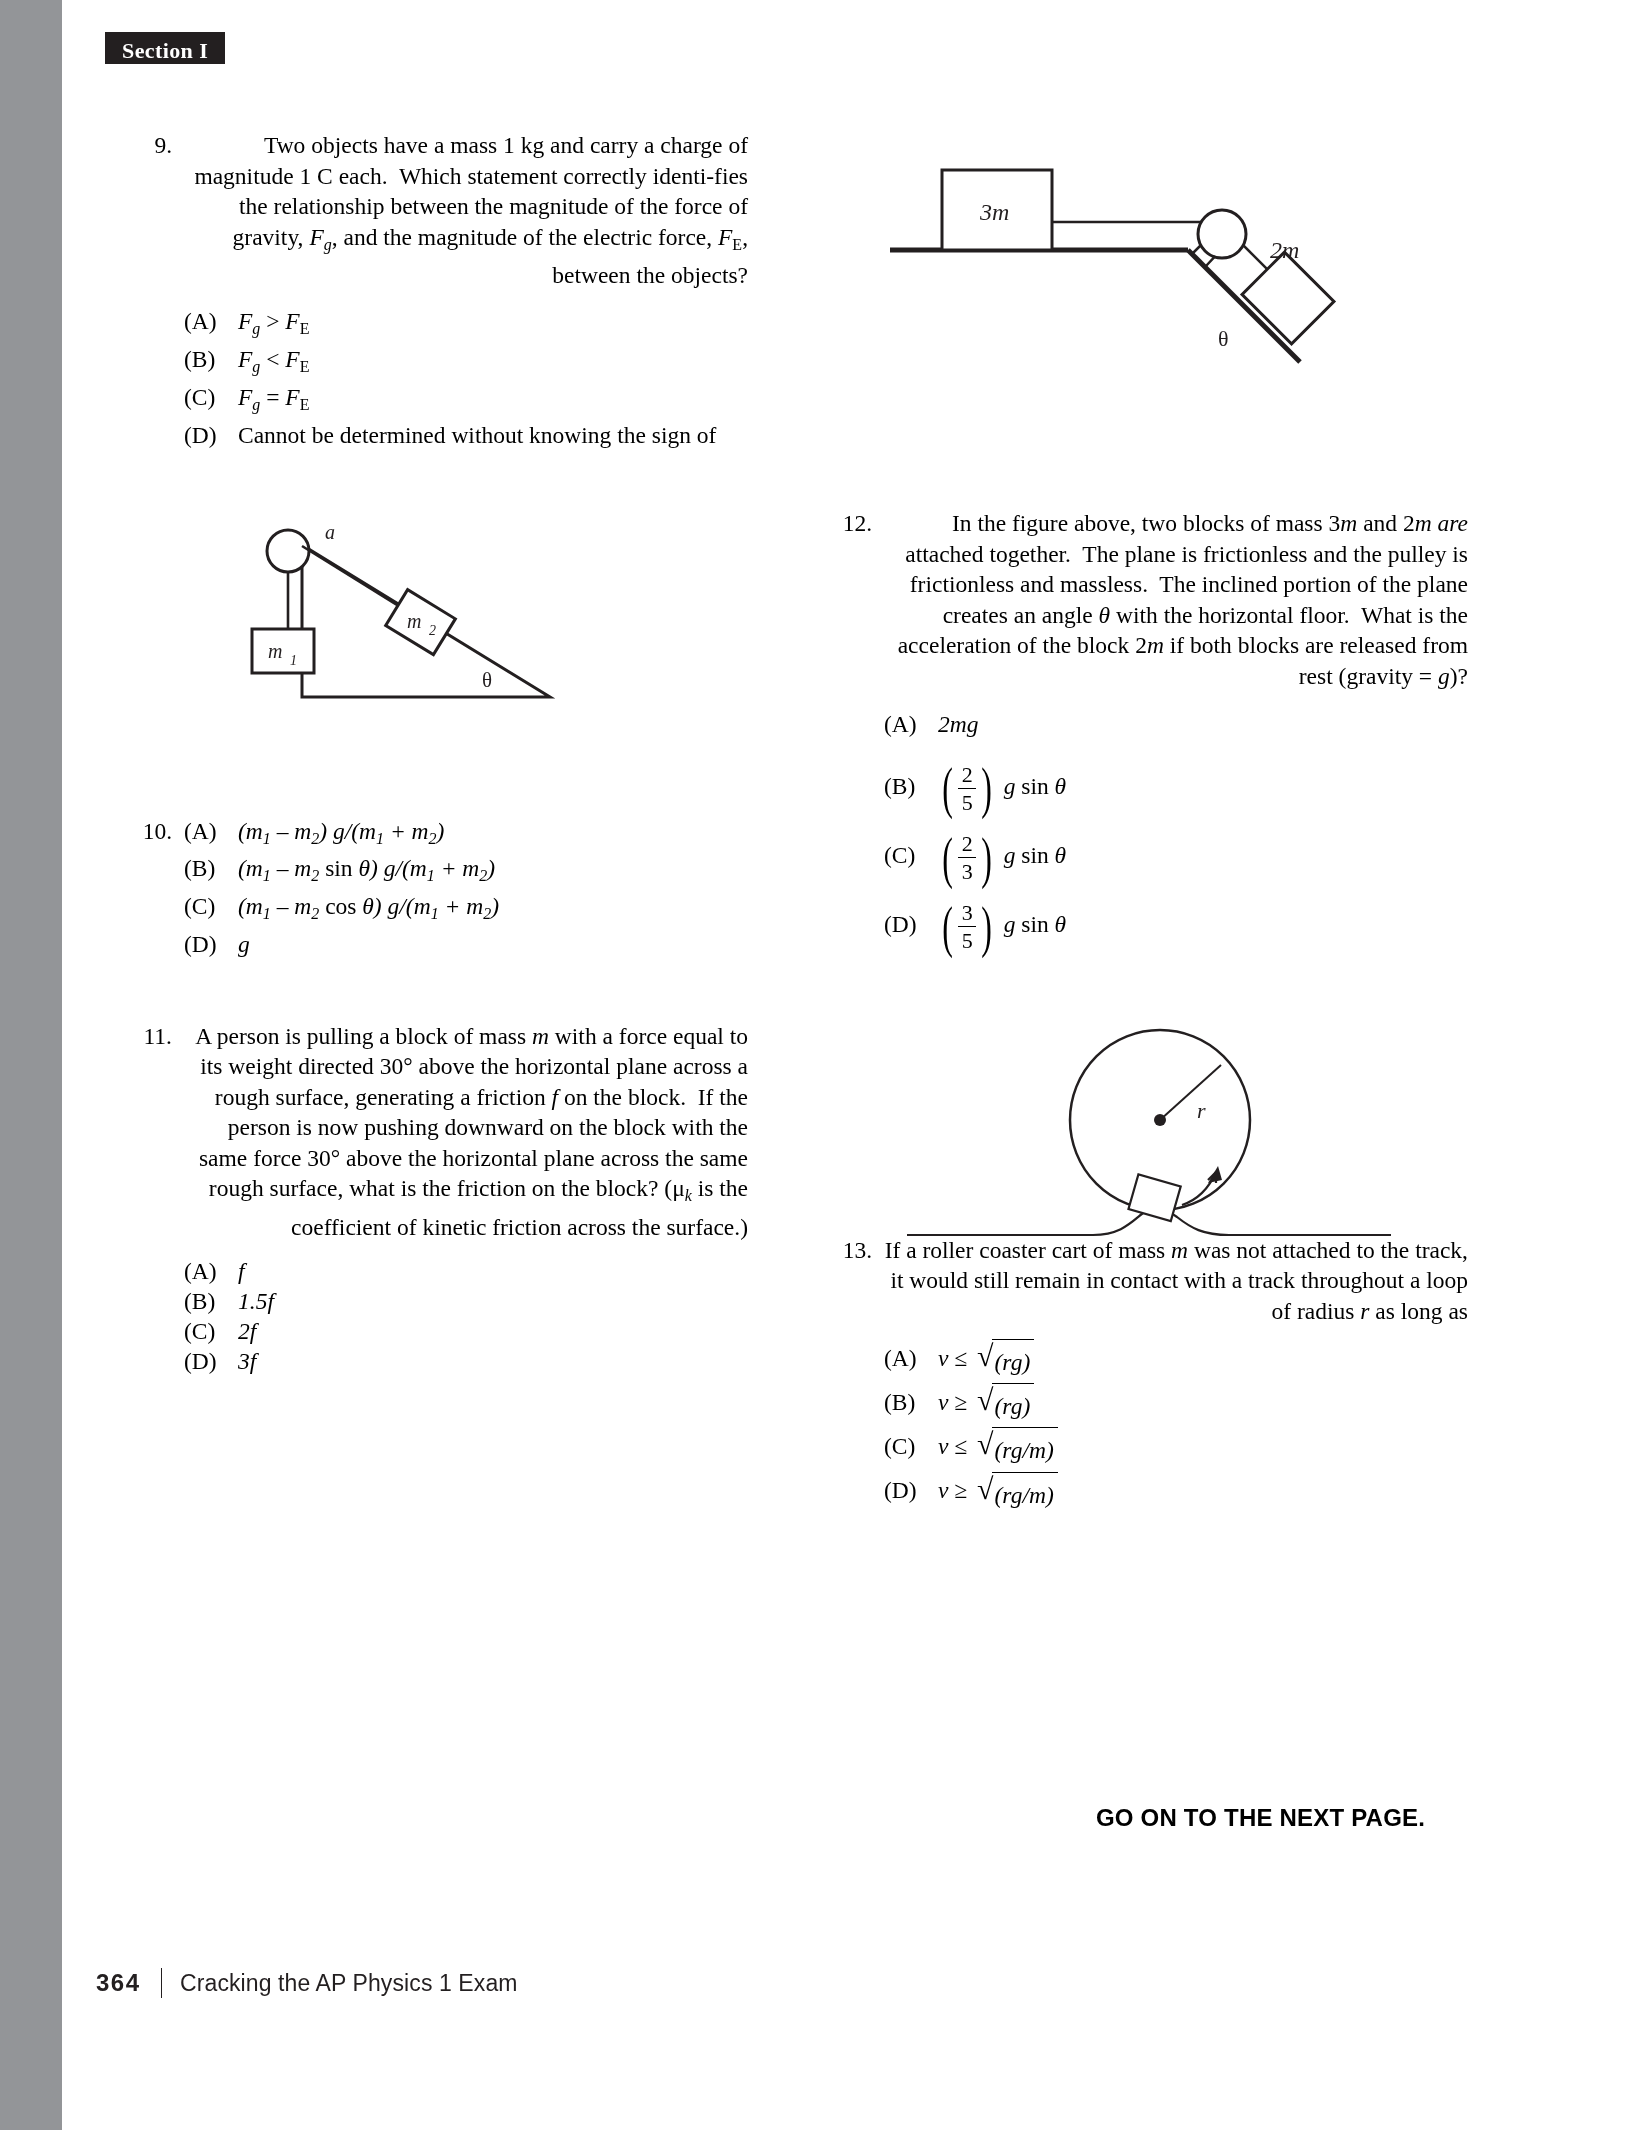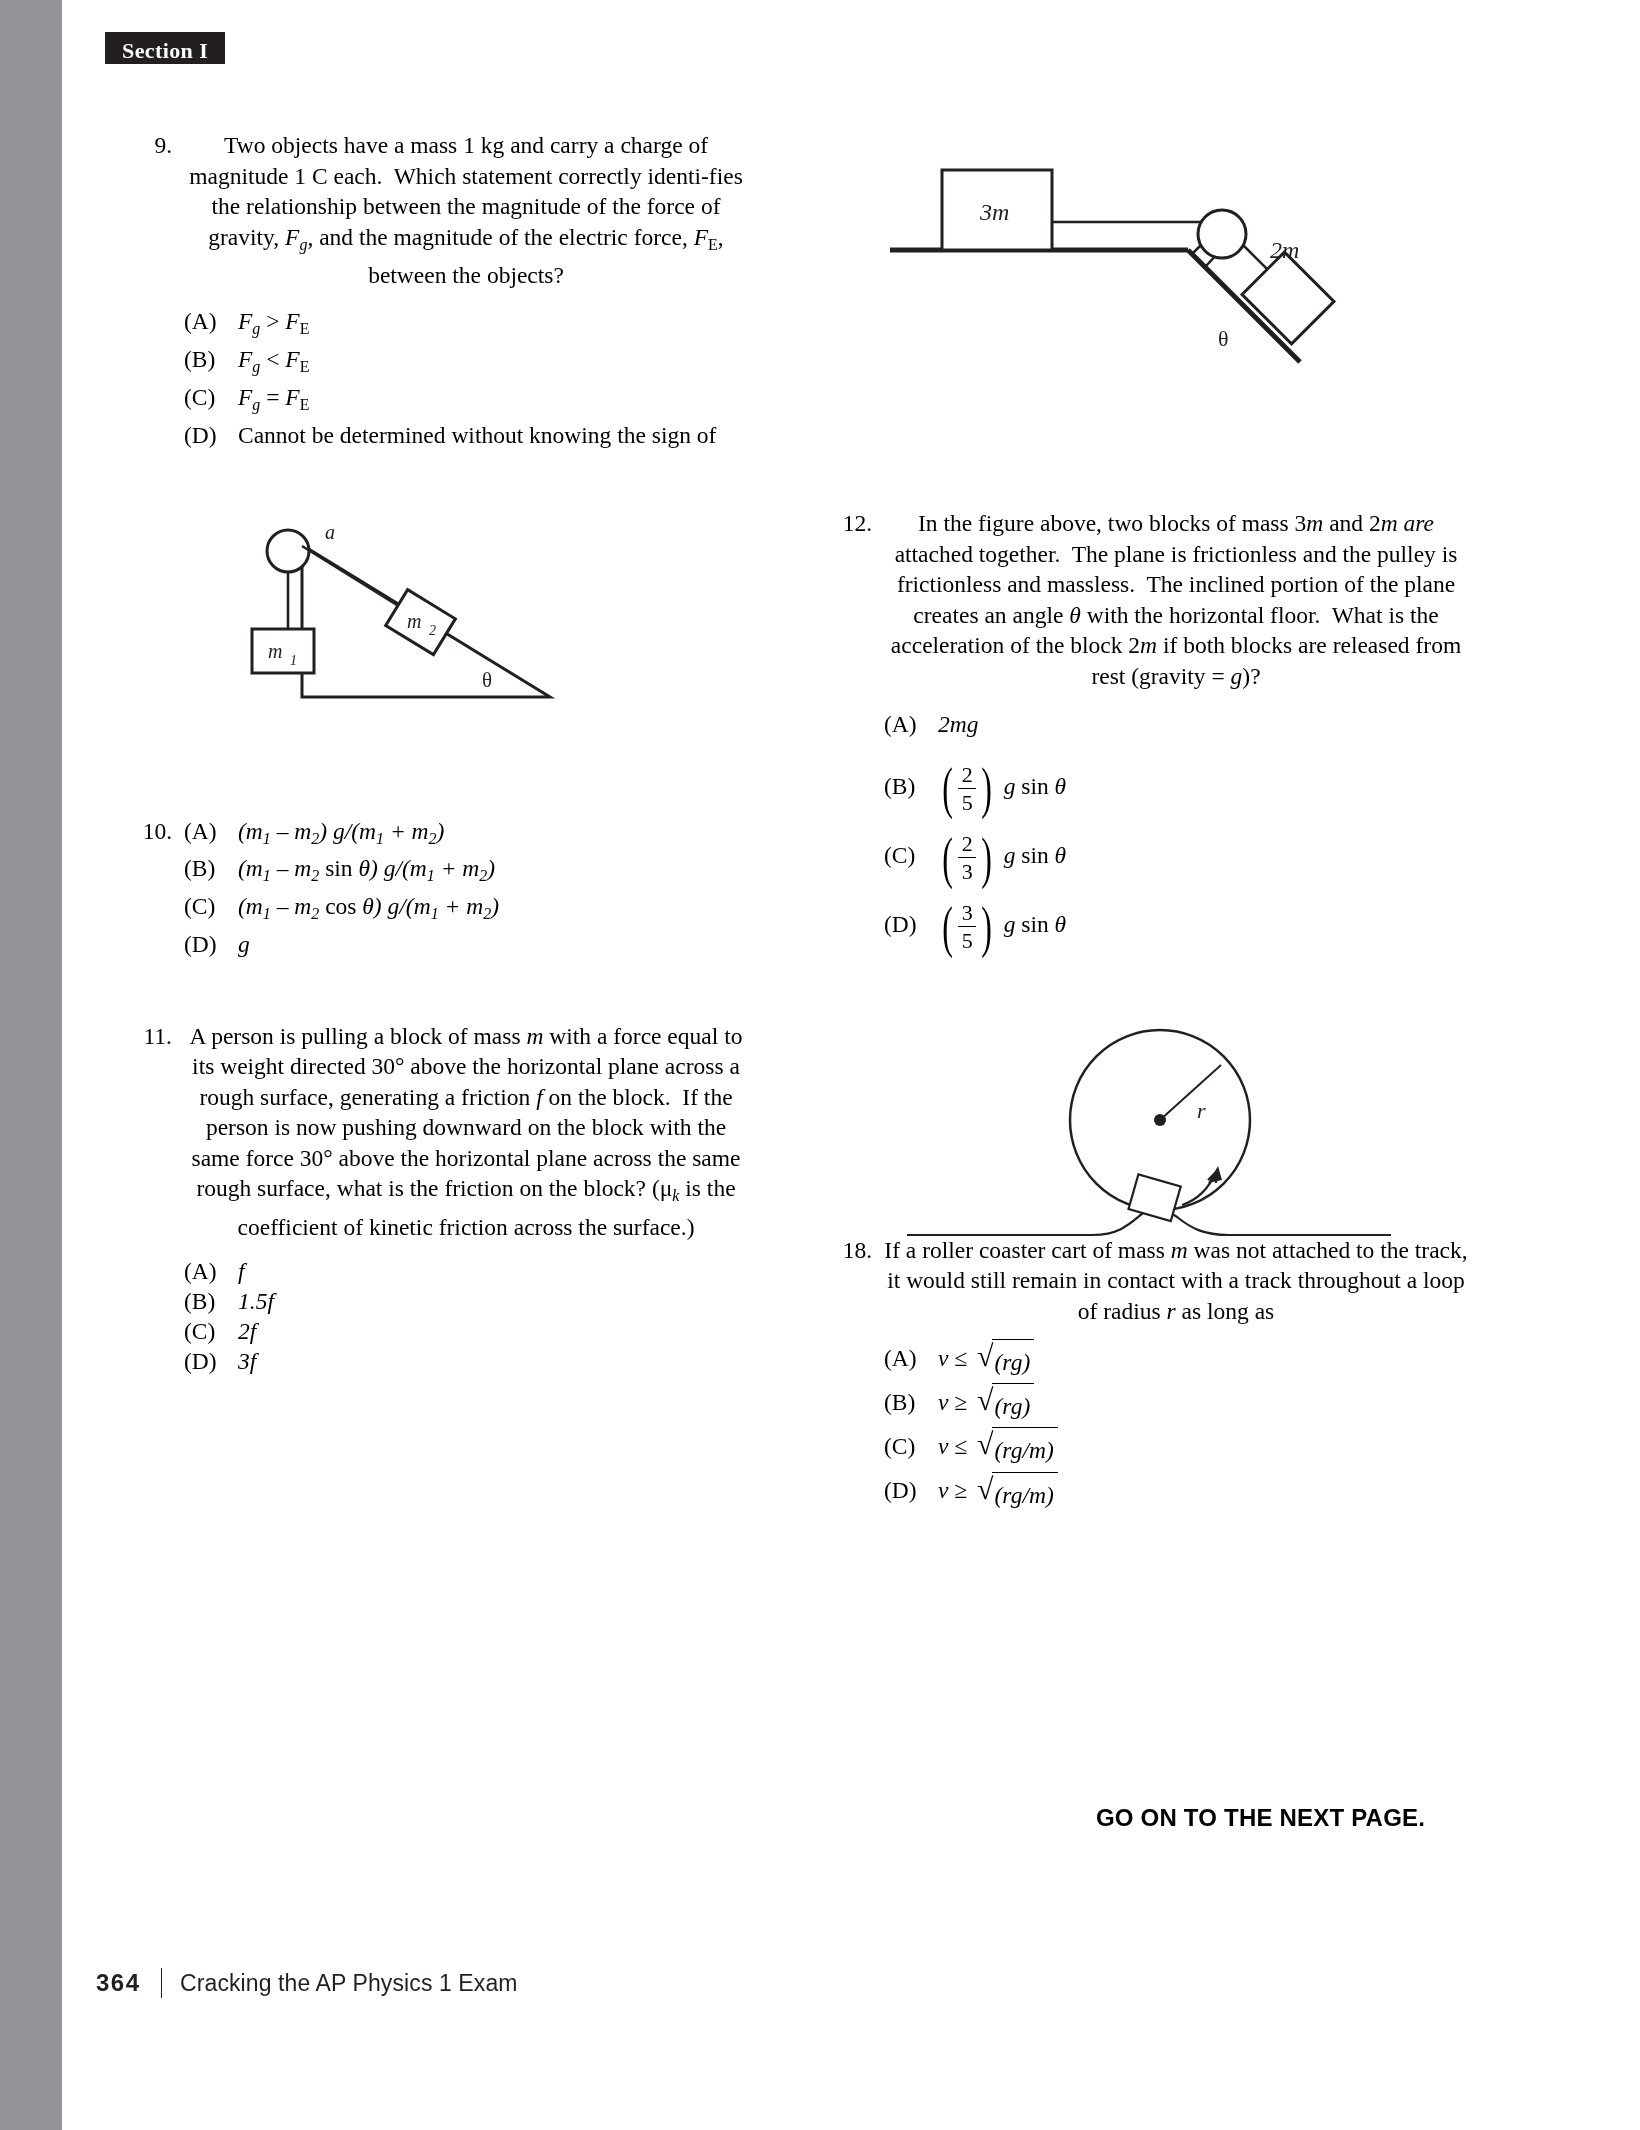--- a/index.html
+++ b/index.html
@@ -64,21 +64,21 @@
     left: 0;
     top: 0;
     width: 44px;
     text-align: right;
     font-size: 23.5px;
   }
   .q-body {
     margin-left: 56px;
   }
   .q-stem {
-    text-align: center;
+    text-align: right;
   }
   
   .choices {
     margin-top: 14px;
   }
   .choice {
     display: flex;
     align-items: baseline;
     line-height: 30px;
   }
@@ -386,21 +386,21 @@
                 </span>
                 <span class="big-paren">)</span>
               </span><span class="after-frac"><i>g</i> sin <i>θ</i></span>
             </span>
           </div>
         </div>
       </div>
     </div>
 
     <div class="q" style="margin-top:282px;">
-      <div class="q-num">18.</div>
+      <div class="q-num">13.</div>
       <div class="q-body">
         <div class="q-stem">If a roller coaster cart of mass <i>m</i> was not attached to the track, it would still remain in contact with a track throughout a loop of radius <i>r</i> as long as</div>
         <div class="choices" style="margin-top:12px;">
           <div class="choice" style="line-height:40px;">
             <span class="choice-letter">(A)</span>
             <span class="choice-text">
               <span class="it">v ≤</span>
               <span class="sqrt">
                 <span class="radical">√</span>
                 <span class="radicand">(rg)</span>

